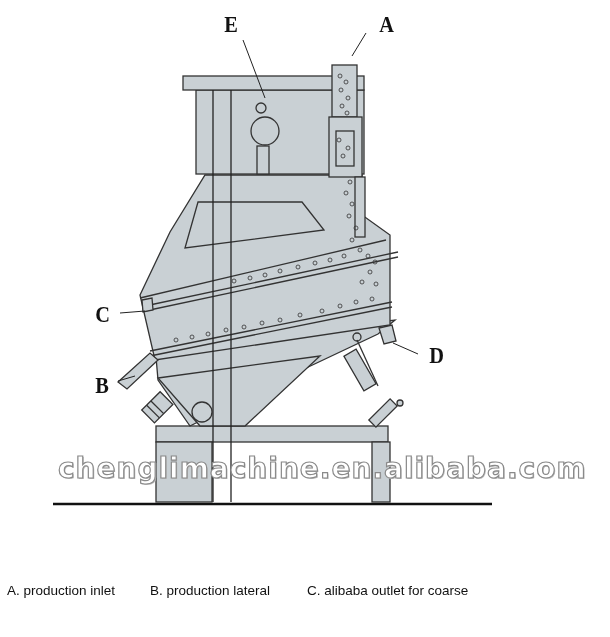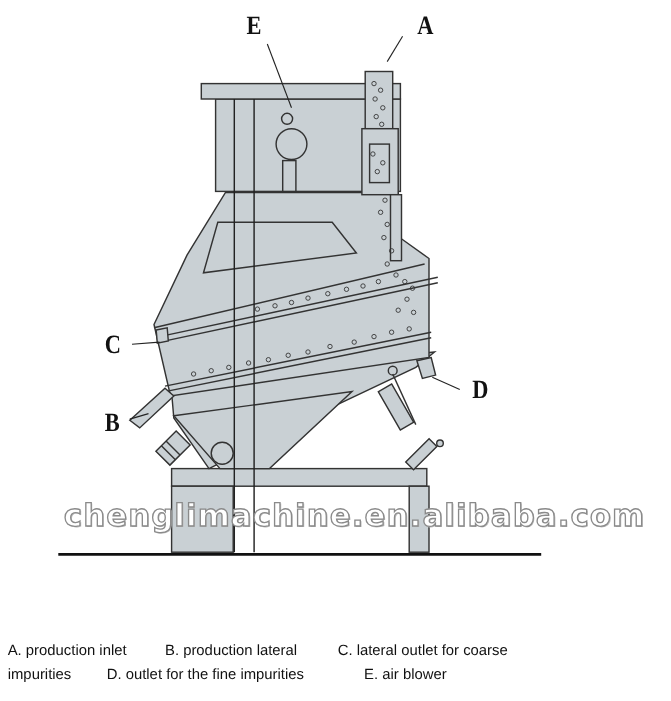--- a/index.html
+++ b/index.html
@@ -140,20 +140,15 @@
 <div class="callout" style="left:94px; top:302px;">C</div>
 <div class="callout" style="left:428px; top:343px;">D</div>
 <div class="callout" style="left:223px; top:12px;">E</div>
 
 <div class="watermark">chenglimachine.en.alibaba.com</div>
 
 <div class="legend">
   <div class="legend-row">
     <span style="left:0px;text-align:right;">A. production  inlet</span>
     <span style="left:143px;">B.  production  lateral</span>
-    <span style="left:300px;">C.  lateral  outlet  for  coarse</span>
-  </div>
-  <div class="legend-row">
-    <span style="left:0px;">impurities</span>
-    <span style="left:90px;">D. outlet for the fine impurities</span>
-    <span style="left:324px;">E. air blower</span>
+    <span style="left:300px;">C.  alibaba  outlet  for  coarse</span>
   </div>
 </div>
 
 </body></html>

